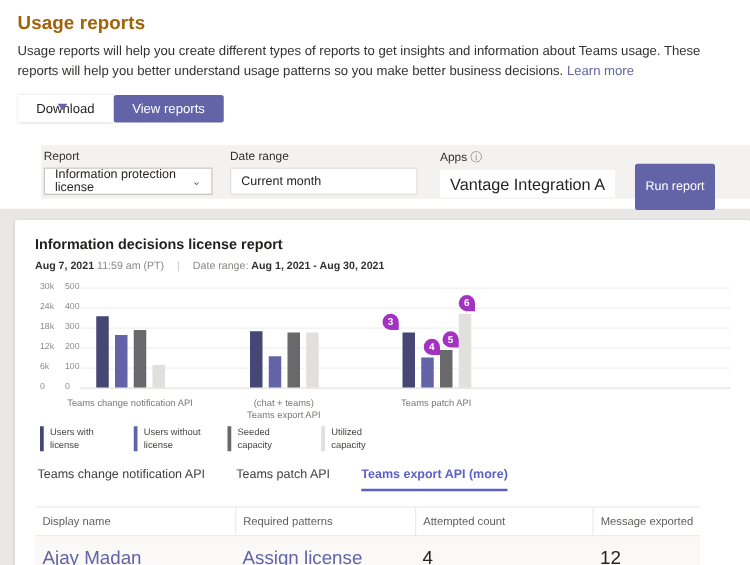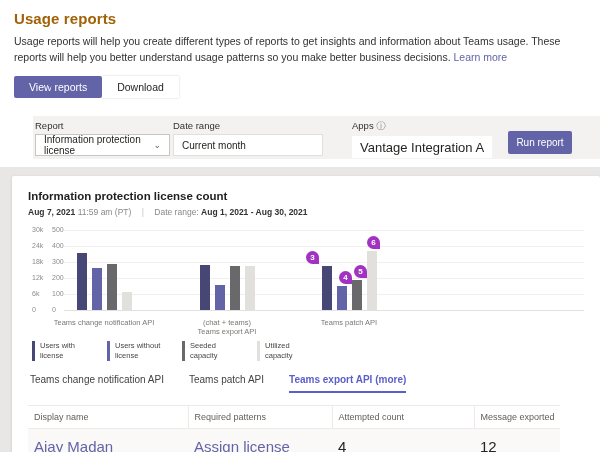--- a/index.html
+++ b/index.html
@@ -26,21 +26,21 @@
   .strip { position:relative; margin-top:18px; margin-left:33px; height:43px; background:#F3F2F1; }
   .field { position:absolute; top:4px; }
   .field .lbl { font-size:9.5px; color:#323130; display:block; margin-bottom:3px; }
   .ctrl { background:#fff; height:22px; font-size:10px; color:#252423;
     display:flex; align-items:center; padding:0 8px; }
   .select { border:1px solid #c8c6c4; justify-content:space-between; cursor:pointer; }
   .chev { color:#605e5c; font-size:9px; }
   .txtin { border:1px solid #e1dfdd; width:100%; height:22px; background:#fff;
     font-size:10px; padding:0 8px; font-family:inherit; color:#252423; }
   .txtin.big { border:none; font-size:13px; }
-  .runbtn { position:absolute; left:475px; top:15px; width:64px; height:23px;
+  .runbtn { position:absolute; left:475px; top:15px; width:64px; height:37px;
     background:#6264A7; color:#fff; border:none; border-radius:2px; font-size:10px;
     font-family:inherit; cursor:pointer; }
 
   
   .page { margin-top:8px; background:#E9E7E5; height:311px; padding:9px 0 0 12px; }
   .card { background:#fff; box-shadow:0 1px 3px rgba(0,0,0,.14); border-radius:2px;
     height:100%; padding:14px 16px 0 16px; overflow:hidden; }
   .card h2 { font-size:11.5px; font-weight:bold; color:#201f1e; }
   .meta { margin-top:5px; font-size:8.5px; color:#8a8886; }
   .meta b { color:#323130; }
@@ -84,48 +84,48 @@
 </head>
 <body>
 
 <div class="hdr">
   <h1>Usage reports</h1>
   <p><span>Usage reports will help you create different types of reports to get insights and information about Teams usage. These reports will help you better understand usage patterns so you make better business decisions.</span>
     <a>Learn more</a></p>
 </div>
 
 <div class="toolbar">
+  <button class="btn white">Download</button>
   <button class="btn primary">View reports</button>
-  <button class="btn white">Download</button>
 </div>
 <div class="caret"></div>
 
 <div class="strip">
   <div class="field" style="left:2px; width:135px;">
     <span class="lbl">Report</span>
     <div class="ctrl select">
       <span>Information protection license</span>
       <span class="chev">⌄</span>
     </div>
   </div>
-  <div class="field" style="left:140px; width:150px;">
+  <div class="field" style="left:151px; width:150px;">
     <span class="lbl">Date range</span>
     <input class="txtin" value="Current month" style="">
   </div>
   <div class="field" style="left:319px; width:140px;">
     <span class="lbl"><span>Apps</span>
       <span style="color:#8a8886;">ⓘ</span></span>
     <input class="txtin big" value="Vantage Integration App" style="">
   </div>
   <button class="runbtn">Run report</button>
 </div>
 
 <div class="page">
   <div class="card">
-    <h2>Information protection license count</h2>
+    <h2>Information decisions license report</h2>
     <div class="meta">
       <b>Aug 7, 2021</b>
       <span>11:59 am (PT)</span>
       <span class="sep">|</span>
       <span>Date range:</span>
       <b>Aug 1, 2021 - Aug 30, 2021</b>
     </div>
 
     <div class="chart">
         <div class="gridline" style="top: 0px;"></div>

